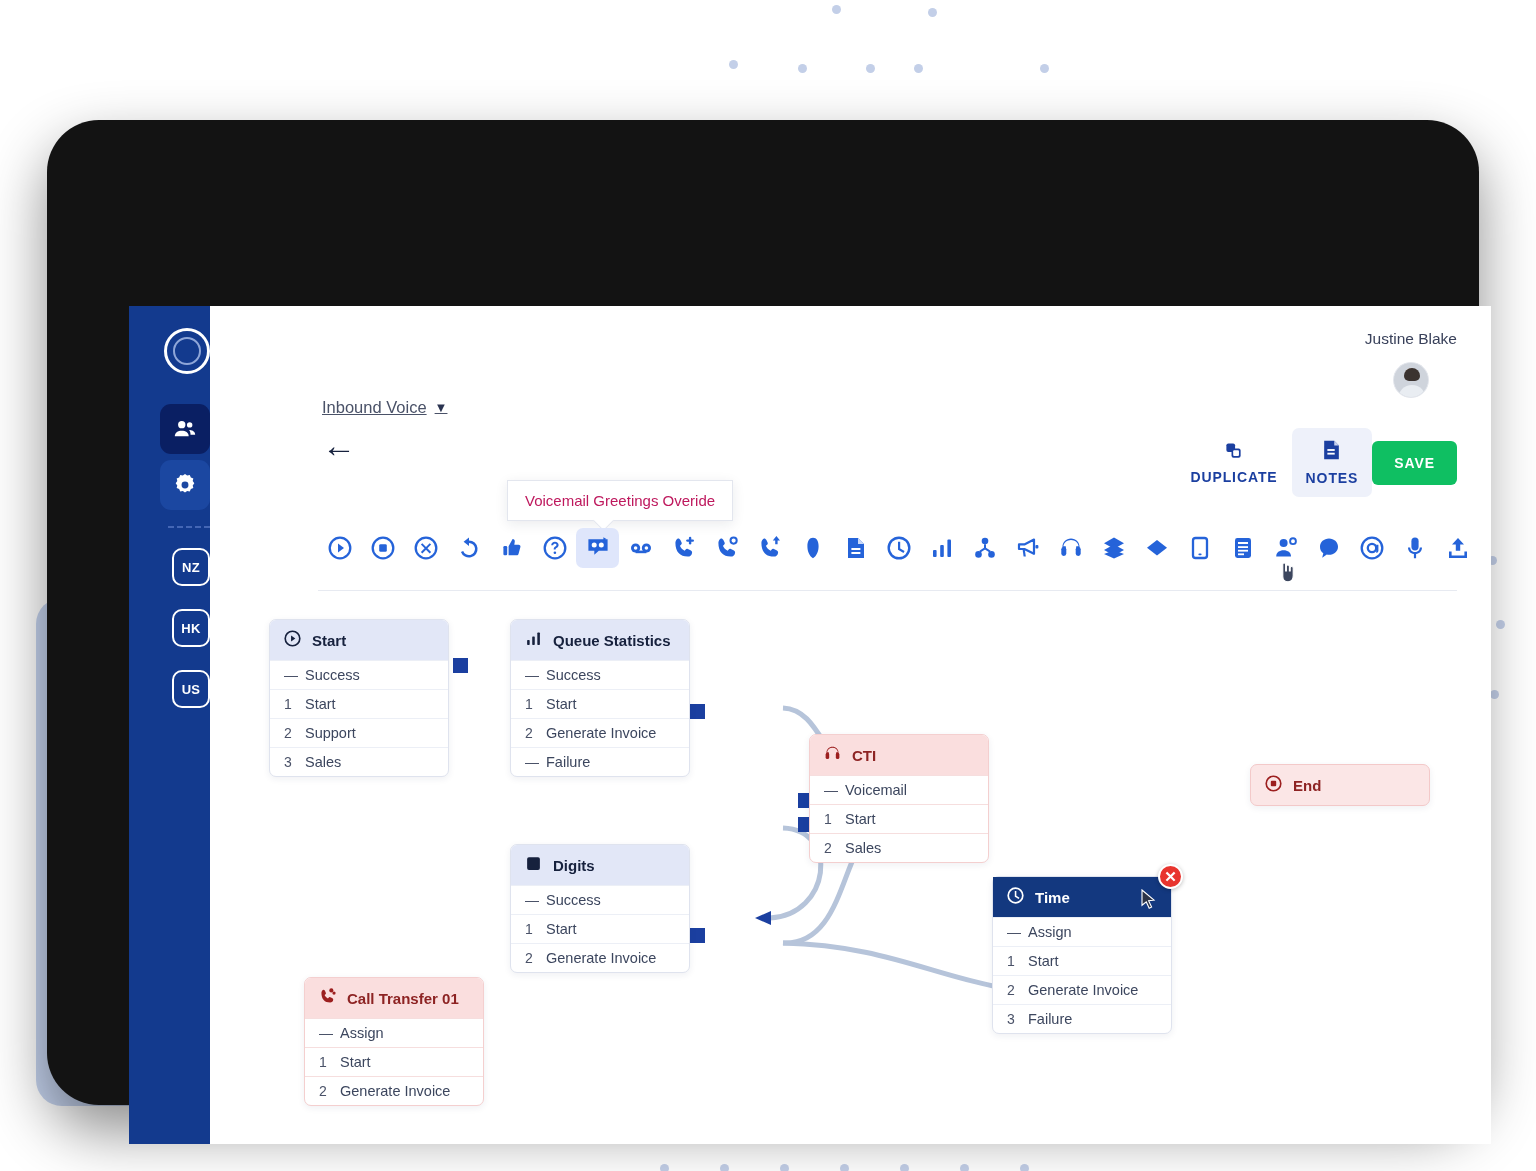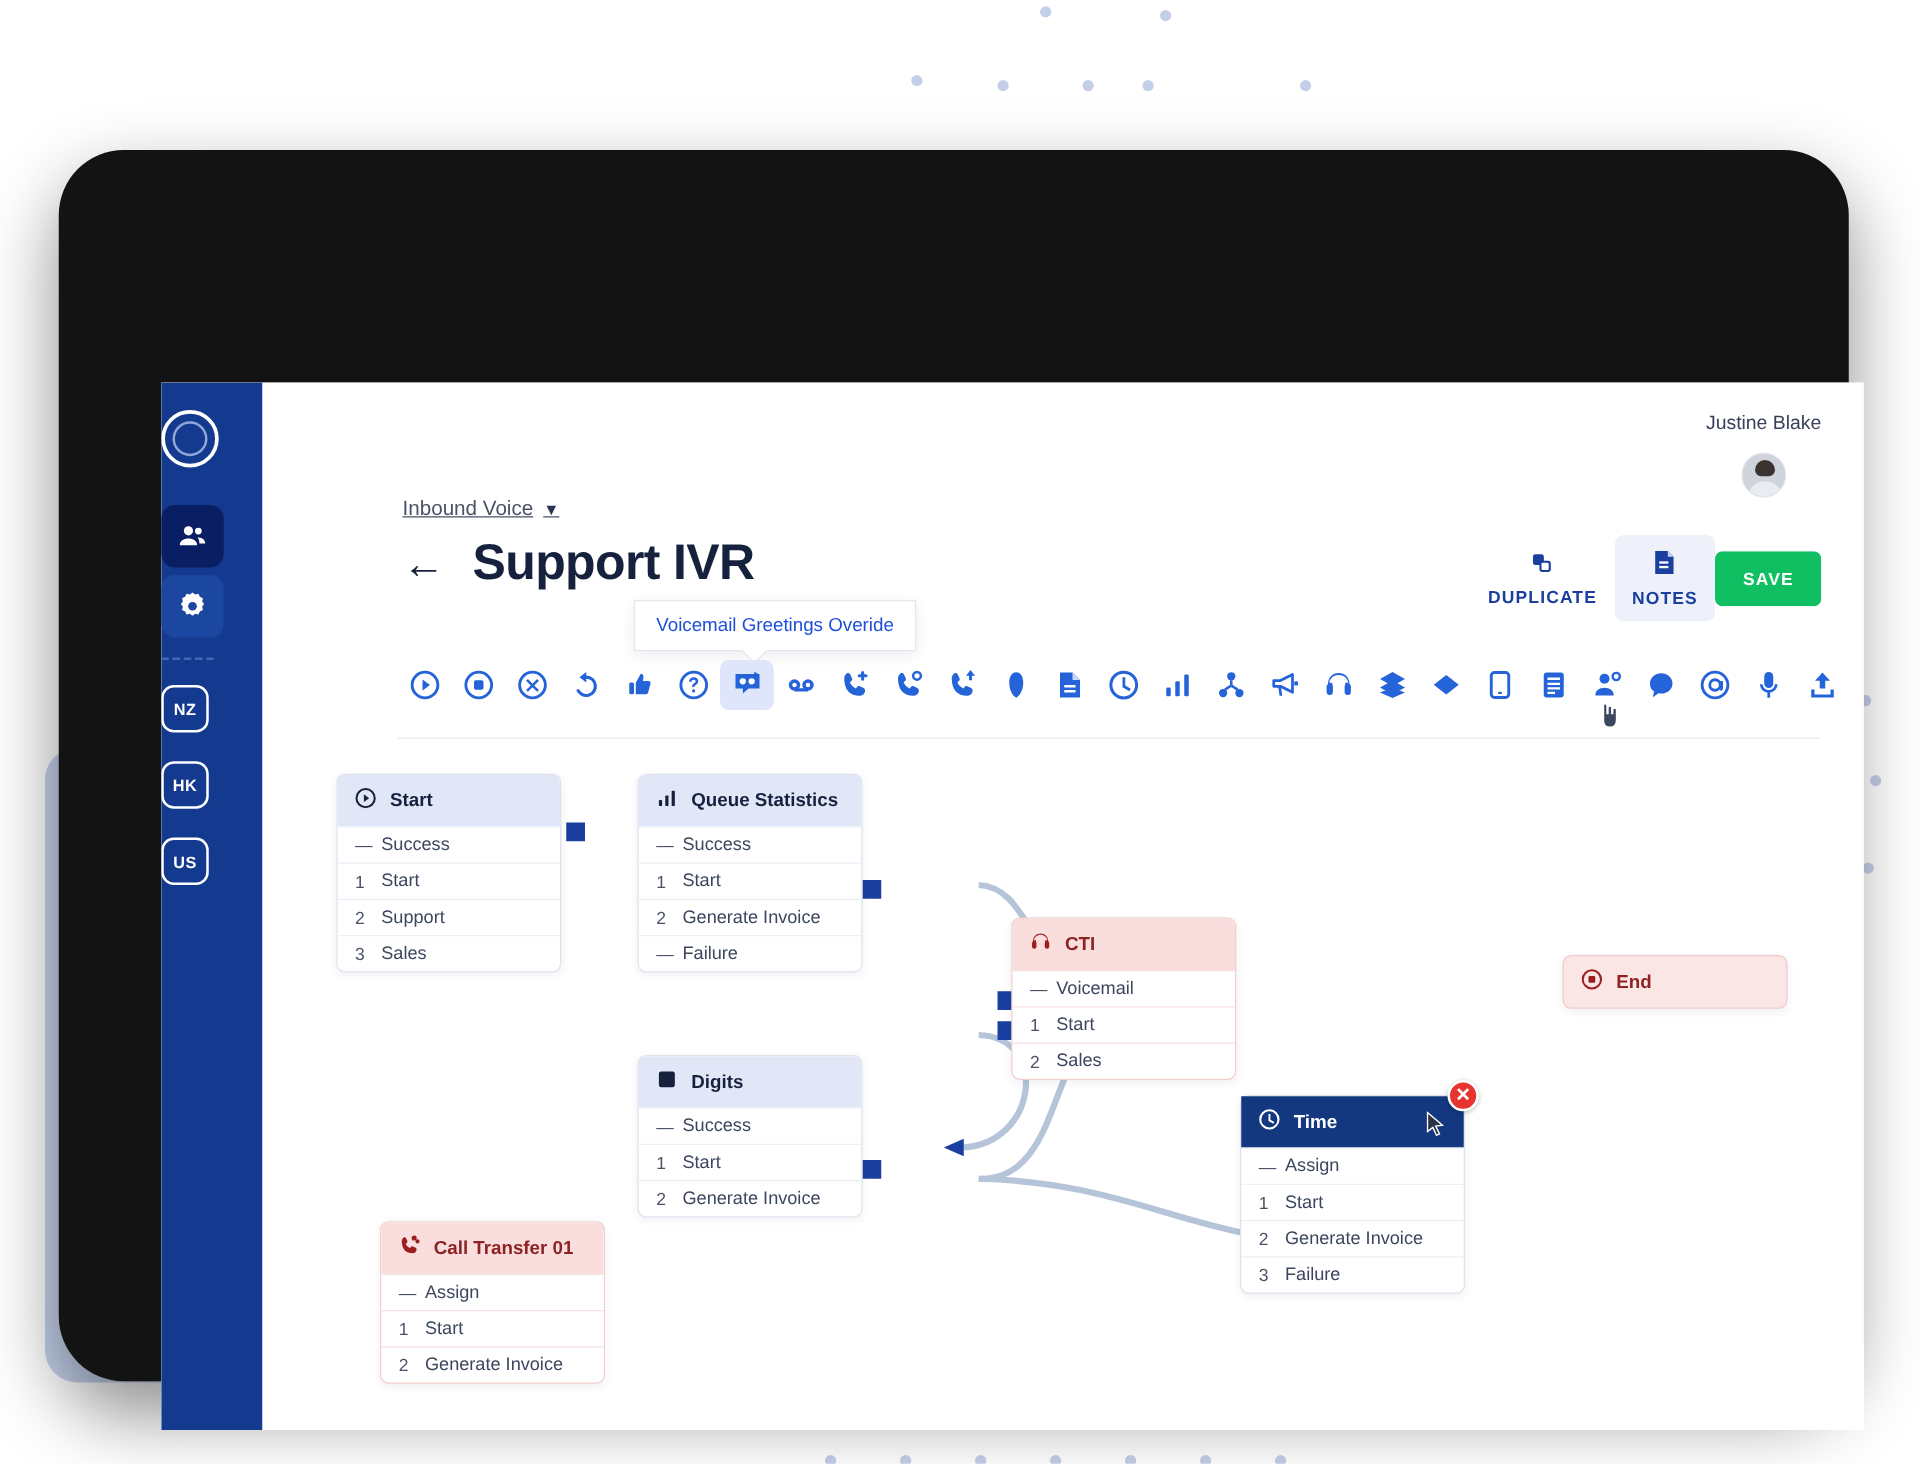--- a/index.html
+++ b/index.html
@@ -33,21 +33,21 @@
     position: absolute; left: 82px; top: 186px;
     width: 1362px; height: 838px;
     background: #ffffff; overflow: hidden;
     display: flex;
   }
 
   
   .sidebar {
     width: 81px; flex: 0 0 81px; height: 100%;
     background: #133a8e;
-    display: flex; flex-direction: column; align-items: flex-start;
+    display: flex; flex-direction: column; align-items: flex-end;
     padding-top: 22px; gap: 6px;
   }
   .logo { width: 46px; height: 46px; border-radius: 50%;
           border: 3.5px solid #ffffff; margin-bottom: 24px;
           display: flex; align-items: center; justify-content: center; }
   .logo i { display:block; width: 28px; height: 28px; border-radius: 50%;
             border: 2px solid #8fa6d8; }
   .nav-btn { width: 50px; height: 50px; border-radius: 11px;
              display: flex; align-items: center; justify-content: center; }
   .nav-btn.active { background: #0a1f63; }
@@ -88,21 +88,21 @@
          font-size: 14px; font-weight: 700; letter-spacing: .9px;
          color: #1b3fa0; padding: 11px 14px; border-radius: 7px; flex-direction: column; }
   .act.hover { background: #eef1fa; }
   .greenbtn { background: #0fbf62; color: #fff; font-size: 14px; font-weight: 700;
               letter-spacing: .9px; padding: 14px 22px; border: none; }
   .greenwrap { display: flex; border-radius: 6px; overflow: hidden; margin-left: 0; }
   .greenwrap .greenbtn + .greenbtn { border-left: 1px solid #3bd183; }
 
   .tooltip { position: absolute; left: 297px; top: 174px;
              background: #fff; border: 1px solid #e3e6ee; border-radius: 0;
-             padding: 11px 17px; font-size: 15px; color: #1d4ed8;
+             padding: 11px 17px; font-size: 15px; color: #be185d;
              box-shadow: 0 3px 12px rgba(20,30,60,.09); }
   .tooltip::after { content:""; position: absolute; left: 88px; bottom: -8px;
              width: 14px; height: 14px; background:#fff;
              border-right:1px solid #e3e6ee; border-bottom:1px solid #e3e6ee;
              transform: rotate(45deg); }
 
   .toolbar { position: absolute; left: 108px; top: 222px; right: 34px;
              display: flex; align-items: center; gap: 0;
              padding-bottom: 22px; border-bottom: 1px solid #e7eaf1; }
   .tool { width: 43px; height: 40px; border-radius: 7px; flex: 0 0 auto;
@@ -234,21 +234,20 @@
           <div class="avatar"></div>
         </div>
 
         <div class="crumb">
           <span>Inbound Voice</span>
           <span class="caret">▼</span>
         </div>
 
         <div class="titlerow">
           <span class="backarrow">←</span>
-          <span class="pagetitle">Support IVR</span>
         </div>
 
         <div class="actions">
           <div class="act">
             <svg width="19" height="19" viewBox="0 0 24 24" fill="#1b3fa0">
               <rect x="3" y="3" width="11" height="11" rx="2.5"></rect>
               <rect x="9.5" y="9.5" width="11.5" height="11.5" rx="2.5"></rect>
               <rect x="11.6" y="11.6" width="7.3" height="7.3" rx="1.2" fill="#fff"></rect>
             </svg>
             <span>DUPLICATE</span>

